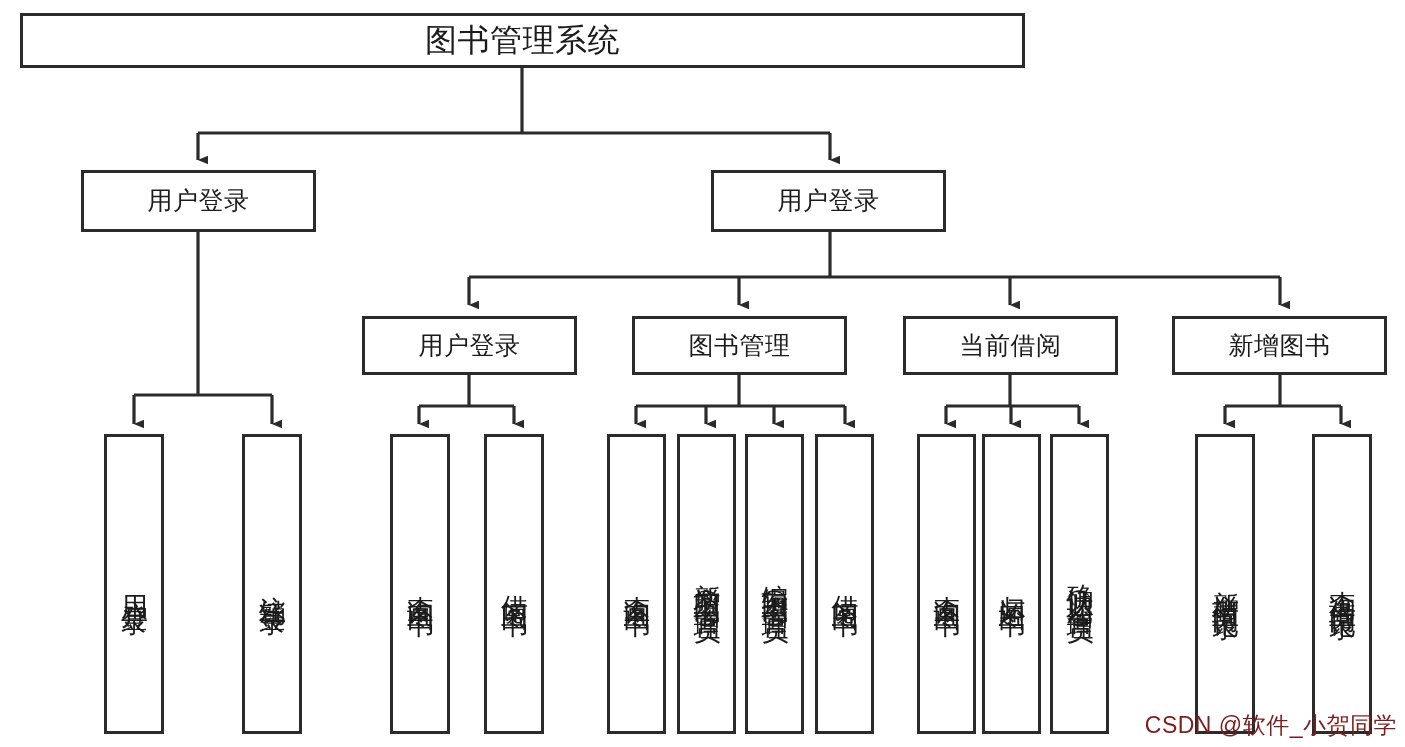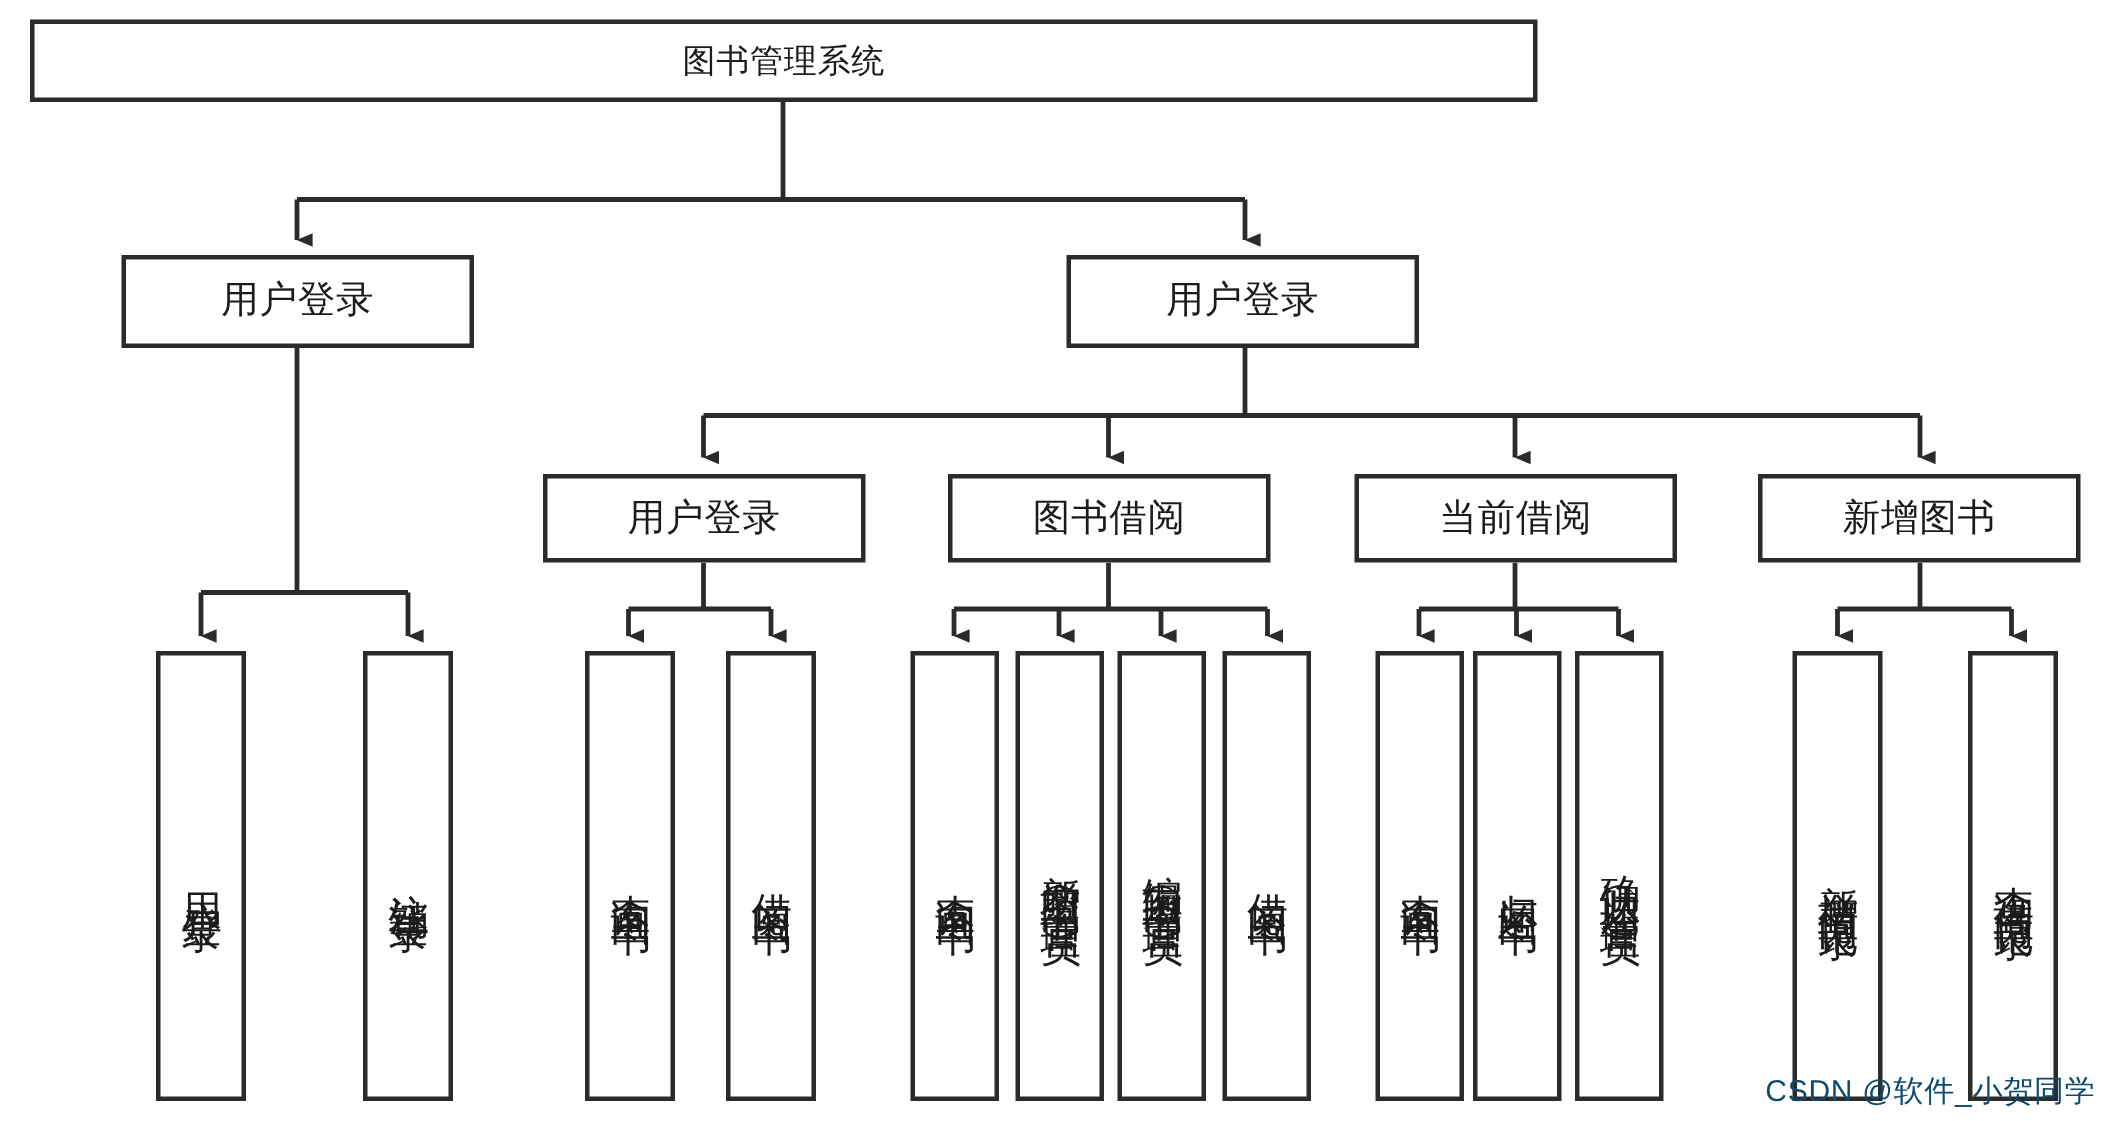--- a/index.html
+++ b/index.html
@@ -50,27 +50,27 @@
     justify-content: center;
     padding: 6px 0;
   }
   .node.vert .label {
     writing-mode: vertical-rl;
     text-orientation: upright;
     font-size: 27px;
     letter-spacing: 5px;
     line-height: 1;
   }
-  .node.root .label { font-size: 22px; }
+  .node.root .label { font-size: 32px; }
   .watermark {
     position: absolute;
     right: 8px;
     bottom: 6px;
-    font-size: 20px;
-    color: #0c4a6e;
+    font-size: 23px;
+    color: #7f1d1d;
     white-space: nowrap;
     letter-spacing: 0.5px;
   }
 </style>
 </head>
 <body>
 
 <div id="canvas">
 
   <svg id="edges" viewBox="0 0 1405 747">
@@ -131,21 +131,21 @@
     <span class="label">用户登录</span>
   </div>
   <div class="node horiz" style="left:711px; top:170px; width:235px; height:62px;">
     <span class="label">用户登录</span>
   </div>
 
   <div class="node horiz" style="left:362px; top:316px; width:215px; height:59px;">
     <span class="label">用户登录</span>
   </div>
   <div class="node horiz" style="left:632px; top:316px; width:215px; height:59px;">
-    <span class="label">图书借阅</span>
+    <span class="label">图书管理</span>
   </div>
   <div class="node horiz" style="left:903px; top:316px; width:215px; height:59px;">
     <span class="label">当前借阅</span>
   </div>
   <div class="node horiz" style="left:1172px; top:316px; width:215px; height:59px;">
     <span class="label">新增图书</span>
   </div>
 
   <div class="node vert" style="left:104px; top:434px; width:60px; height:300px;">
     <span class="label">用户登录</span>

